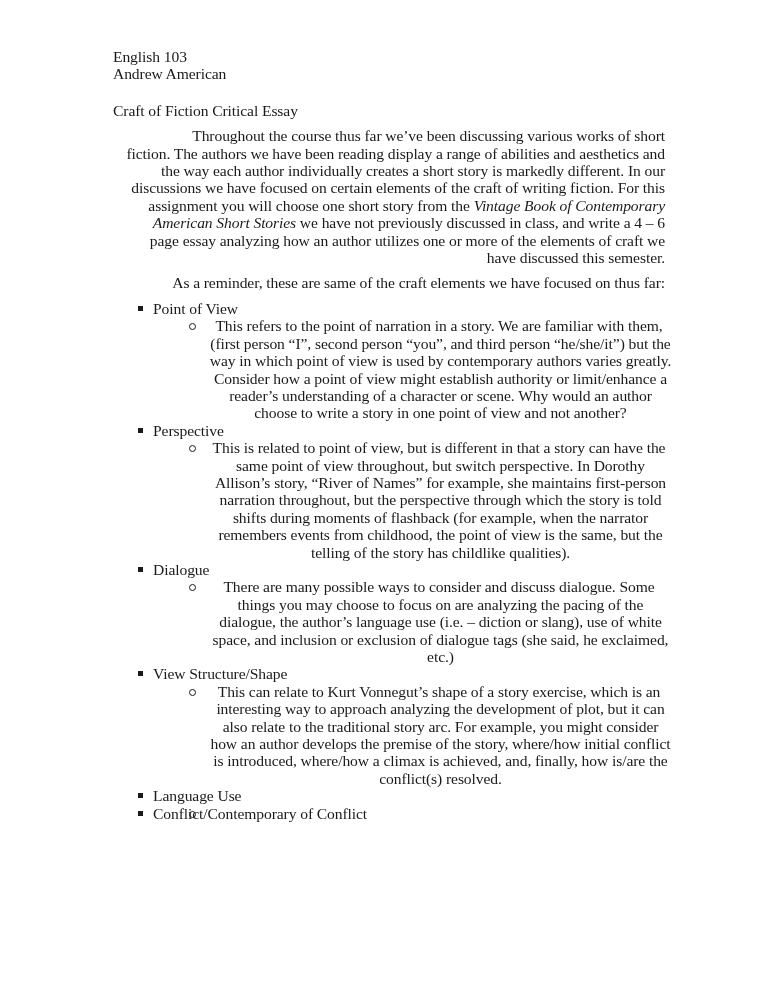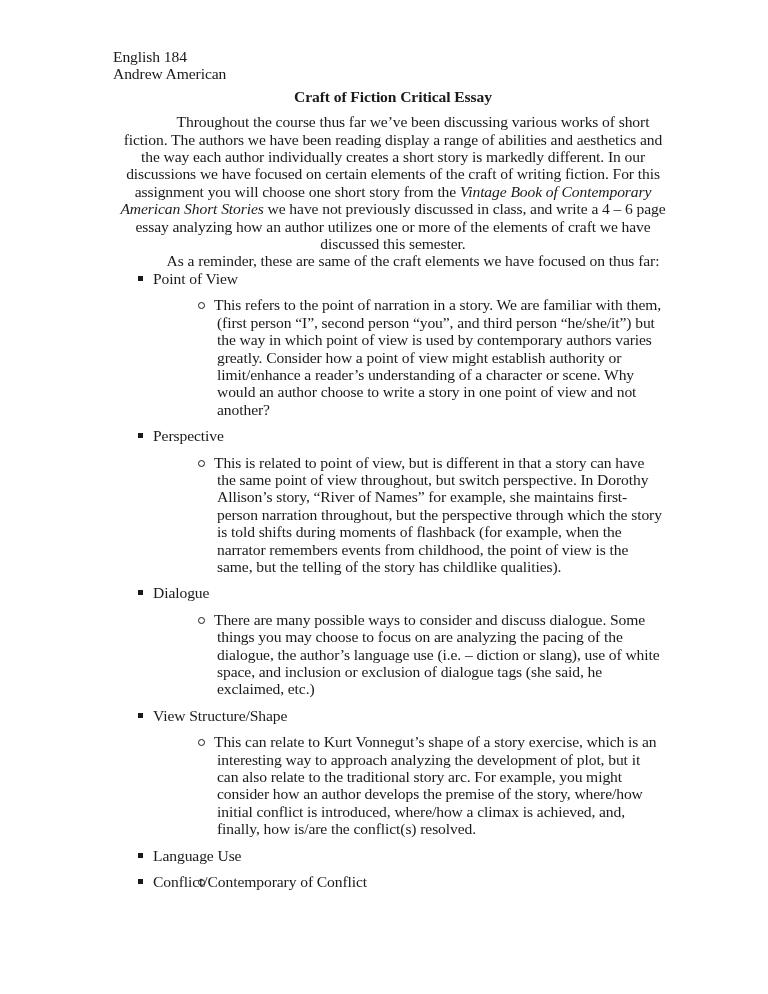--- a/index.html
+++ b/index.html
@@ -21,29 +21,29 @@
       top: 48px;
       width: 560px;
       font-size: 15.6px;
       line-height: 17.4px;
       letter-spacing: -0.1px;
     }
     .header-line {
       display: block;
     }
     .title {
-      text-align: center;
-      font-weight: bold;
-      margin-top: 5px;
+      text-align: left;
+      font-weight: normal;
+      margin-top: 19px;
       margin-bottom: 8px;
     }
     .para {
-      margin: 0;
+      margin: 8px;
       text-indent: 40px;
-      text-align: center;
+      text-align: right;
     }
     .para em {
       font-style: italic;
     }
     ul.l1 {
       list-style: none;
       margin: 0;
       padding: 0;
     }
     ul.l1 > li {
@@ -53,22 +53,23 @@
     ul.l1 > li > .bullet {
       position: absolute;
       left: 25px;
       top: 6px;
       width: 5px;
       height: 5px;
       background: #1a1a1a;
     }
     ul.l2 {
       list-style: none;
-      margin: 9px;
+      margin: 0;
       padding: 0;
+      text-align: center;
     }
     ul.l2 > li {
       position: relative;
       padding-left: 55px;
       text-indent: -3px;
     }
     ul.l2 > li > .circle {
       position: absolute;
       left: 36px;
       top: 6px;
@@ -76,21 +77,21 @@
       height: 5px;
       border: 1px solid #1a1a1a;
       border-radius: 50%;
       text-indent: 0;
     }
   </style>
 </head>
 <body>
 
 <div class="page">
-  <span class="header-line">English 184</span>
+  <span class="header-line">English 103</span>
   <span class="header-line">Andrew American</span>
 
   <div class="title">Craft of Fiction Critical Essay</div>
 
   <p class="para"><span>Throughout the course thus far we’ve been discussing various works of short fiction. The authors we have been reading display a range of abilities and aesthetics and the way each author individually creates a short story is markedly different. In our discussions we have focused on certain elements of the craft of writing fiction. For this assignment you will choose one short story from the </span><em>Vintage Book of Contemporary American Short Stories</em><span> we have not previously discussed in class, and write a 4 – 6 page essay analyzing how an author utilizes one or more of the elements of craft we have discussed this semester.</span></p>
 
   <p class="para">As a reminder, these are same of the craft elements we have focused on thus far:</p>
 
   <ul class="l1">
     <li>

